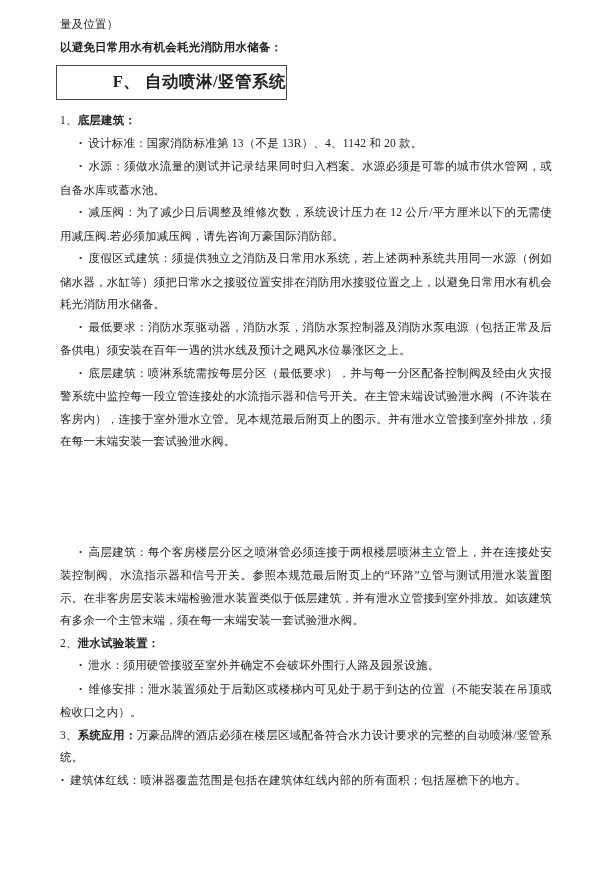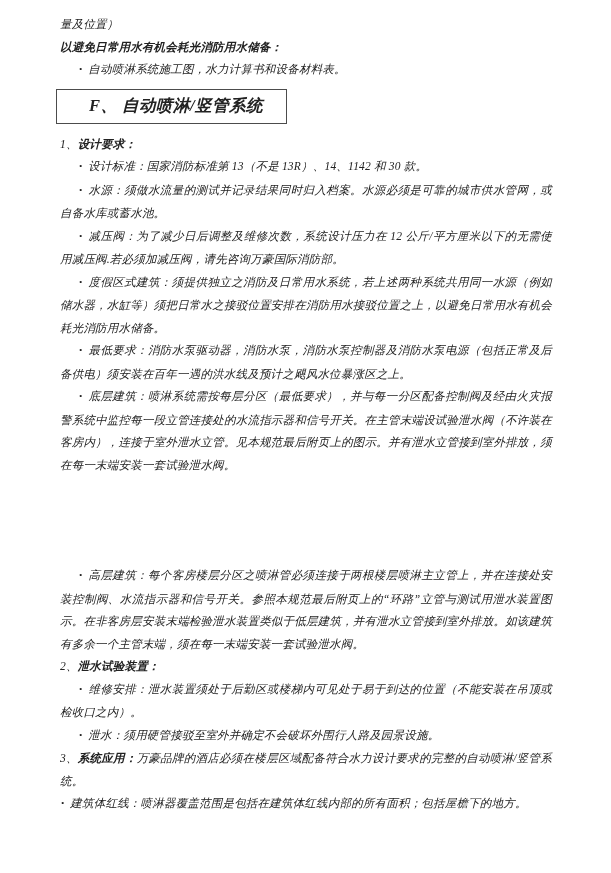--- a/index.html
+++ b/index.html
@@ -9,21 +9,20 @@
     color: #222222;
   }
   .page {
     position: relative;
     width: 611px;
     height: 873px;
     box-sizing: border-box;
     background: #ffffff;
     padding: 13px 59px 0 60px;
     overflow: hidden;
-    font-style: italic;
   }
   .page p {
     margin: 0;
     font-size: 11.5px;
     line-height: 22.5px;
     text-align: justify;
     letter-spacing: 0.2px;
   }
   .bold { font-weight: bold; }
   .bullet { text-indent: 19px; }
@@ -38,66 +37,65 @@
     box-sizing: border-box;
     width: 231px;
     border: 1px solid #4c4c4c;
     margin: 7px 0 9px -4px;
     padding: 4px 0 5px 9px;
   }
   .heading-box p {
     font-size: 16.5px;
     line-height: 24px;
     font-weight: bold;
-    text-align: center;
+    text-align: right;
     letter-spacing: 0.5px;
   }
   .hnum b { font-weight: bold; }
   .tight { letter-spacing: -0.35px; }
   .spacer-gap { height: 88px; }
 </style>
 </head>
 <body>
 
 <div class="page">
 
   <p>量及位置）</p>
 
   <p class="bold">以避免日常用水有机会耗光消防用水储备：</p>
 
-  <p class="bullet"><span class="marker">•</span><span>自动喷淋系统施工图，水力计算书和设备材料表。</span></p>
 
 
   <div class="heading-box">
     <p>F、 自动喷淋/竖管系统</p>
   </div>
 
-  <p class="hnum"><span>1、</span><b>设计要求：</b></p>
+  <p class="hnum"><span>1、</span><b>底层建筑：</b></p>
 
-  <p class="bullet"><span class="marker">•</span><span>设计标准：国家消防标准第 13（不是 13R）、14、1142 和 30 款。</span></p>
+  <p class="bullet"><span class="marker">•</span><span>设计标准：国家消防标准第 13（不是 13R）、4、1142 和 20 款。</span></p>
 
   <p class="bullet"><span class="marker">•</span><span>水源：须做水流量的测试并记录结果同时归入档案。水源必须是可靠的城市供水管网，或自备水库或蓄水池。</span></p>
 
 
   <p class="bullet"><span class="marker">•</span><span>减压阀：为了减少日后调整及维修次数，系统设计压力在 12 公斤/平方厘米以下的无需使用减压阀.若必须加减压阀，请先咨询万豪国际消防部。</span></p>
 
   <p class="bullet"><span class="marker">•</span><span>度假区式建筑：须提供独立之消防及日常用水系统，若上述两种系统共用同一水源（例如储水器，水缸等）须把日常水之接驳位置安排在消防用水接驳位置之上，以避免日常用水有机会耗光消防用水储备。</span></p>
 
   <p class="bullet"><span class="marker">•</span><span>最低要求：消防水泵驱动器，消防水泵，消防水泵控制器及消防水泵电源（包括正常及后备供电）须安装在百年一遇的洪水线及预计之飓风水位暴涨区之上。</span></p>
 
   <p class="bullet"><span class="marker">•</span><span>底层建筑：喷淋系统需按每层分区（最低要求），并与每一分区配备控制阀及经由火灾报警系统中监控每一段立管连接处的水流指示器和信号开关。在主管末端设试验泄水阀（不许装在客房内），连接于室外泄水立管。见本规范最后附页上的图示。并有泄水立管接到室外排放，须在每一末端安装一套试验泄水阀。</span></p>
 
   <div class="spacer-gap"></div>
 
   <p class="bullet"><span class="marker">•</span><span>高层建筑：每个客房楼层分区之喷淋管必须连接于两根楼层喷淋主立管上，并在连接处安装控制阀、水流指示器和信号开关。参照本规范最后附页上的“环路”立管与测试用泄水装置图示。在非客房层安装末端检验泄水装置类似于低层建筑，并有泄水立管接到室外排放。如该建筑有多余一个主管末端，须在每一末端安装一套试验泄水阀。</span></p>
 
   <p class="hnum"><span>2、</span><b>泄水试验装置：</b></p>
 
+  <p class="bullet"><span class="marker">•</span><span>泄水：须用硬管接驳至室外并确定不会破坏外围行人路及园景设施。</span></p>
+
   <p class="bullet"><span class="marker">•</span><span>维修安排：泄水装置须处于后勤区或楼梯内可见处于易于到达的位置（不能安装在吊顶或检收口之内）。</span></p>
-
-  <p class="bullet"><span class="marker">•</span><span>泄水：须用硬管接驳至室外并确定不会破坏外围行人路及园景设施。</span></p>
 
 
   <p class="hnum tight"><span>3、</span><b>系统应用：</b><span>万豪品牌的酒店必须在楼层区域配备符合水力设计要求的完整的自动喷淋/竖管系统。</span></p>
 
   <p class="bullet-flush"><span class="marker">•</span><span>建筑体红线：喷淋器覆盖范围是包括在建筑体红线内部的所有面积；包括屋檐下的地方。</span></p>
 
 </div>
 
 </body></html>

